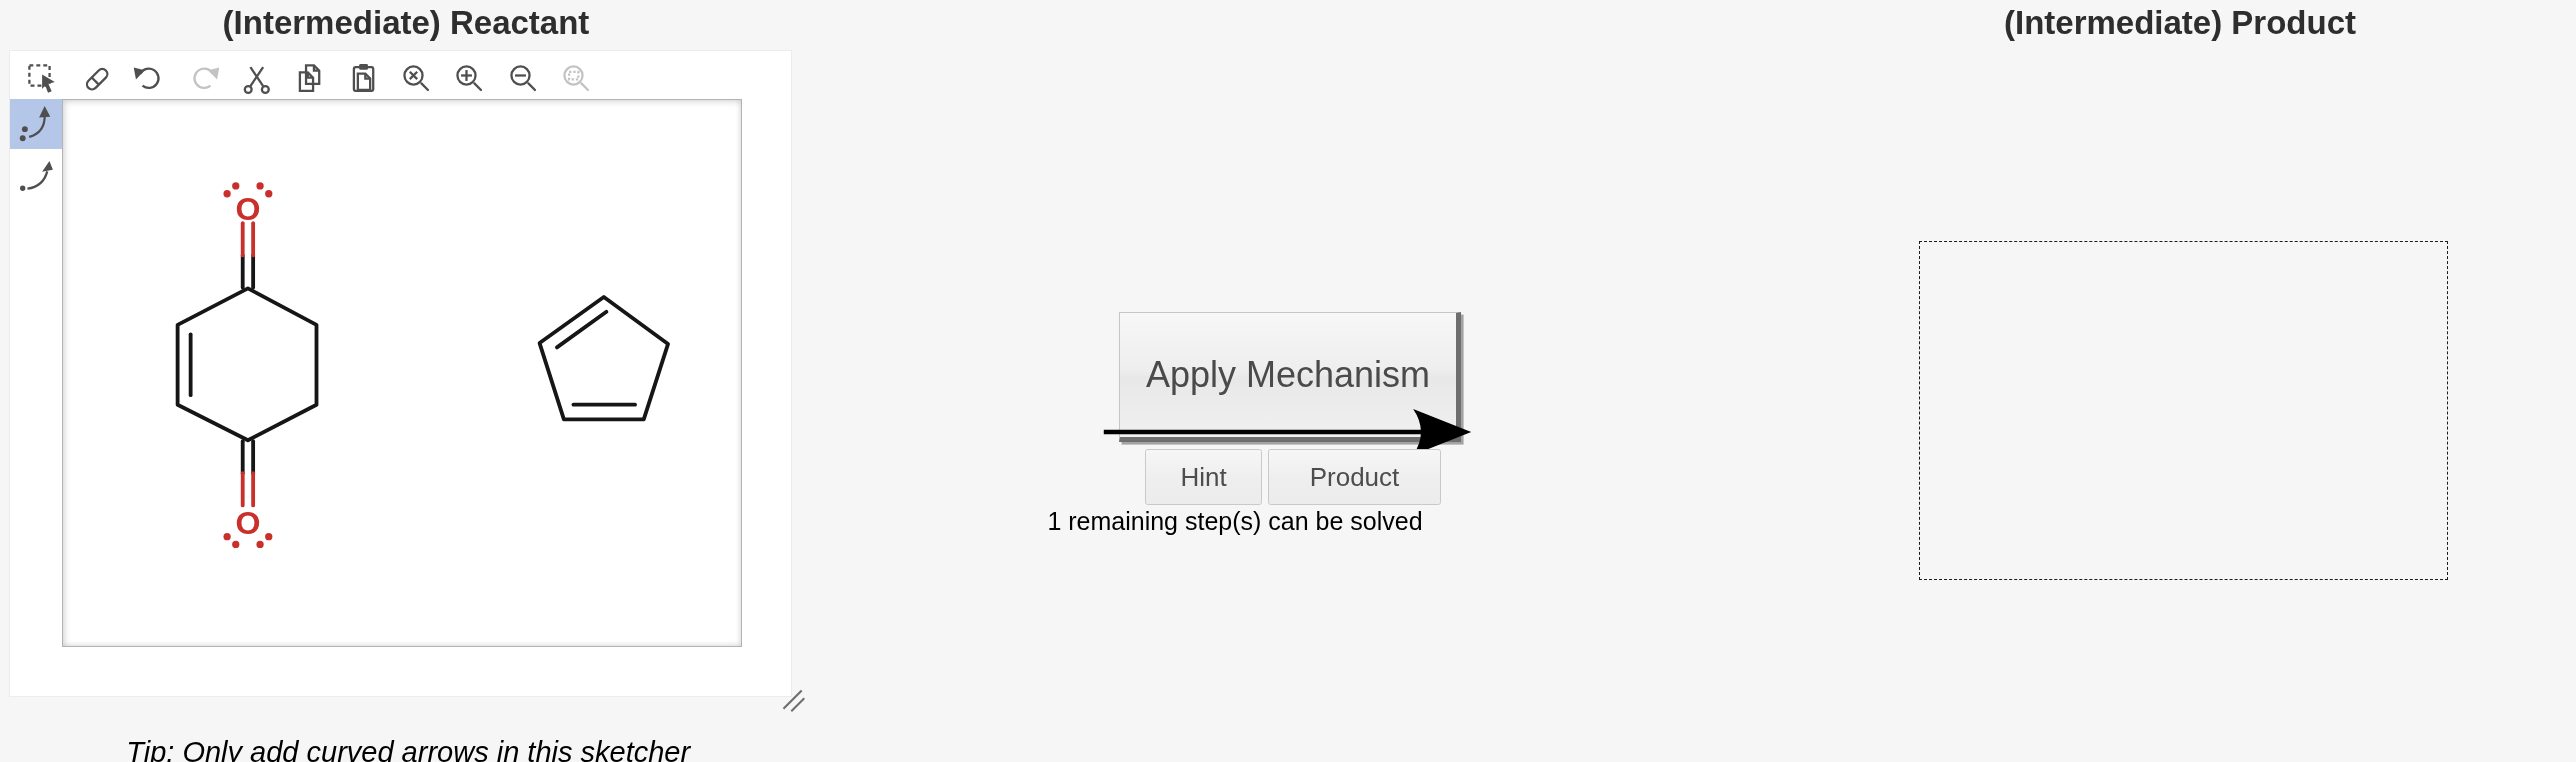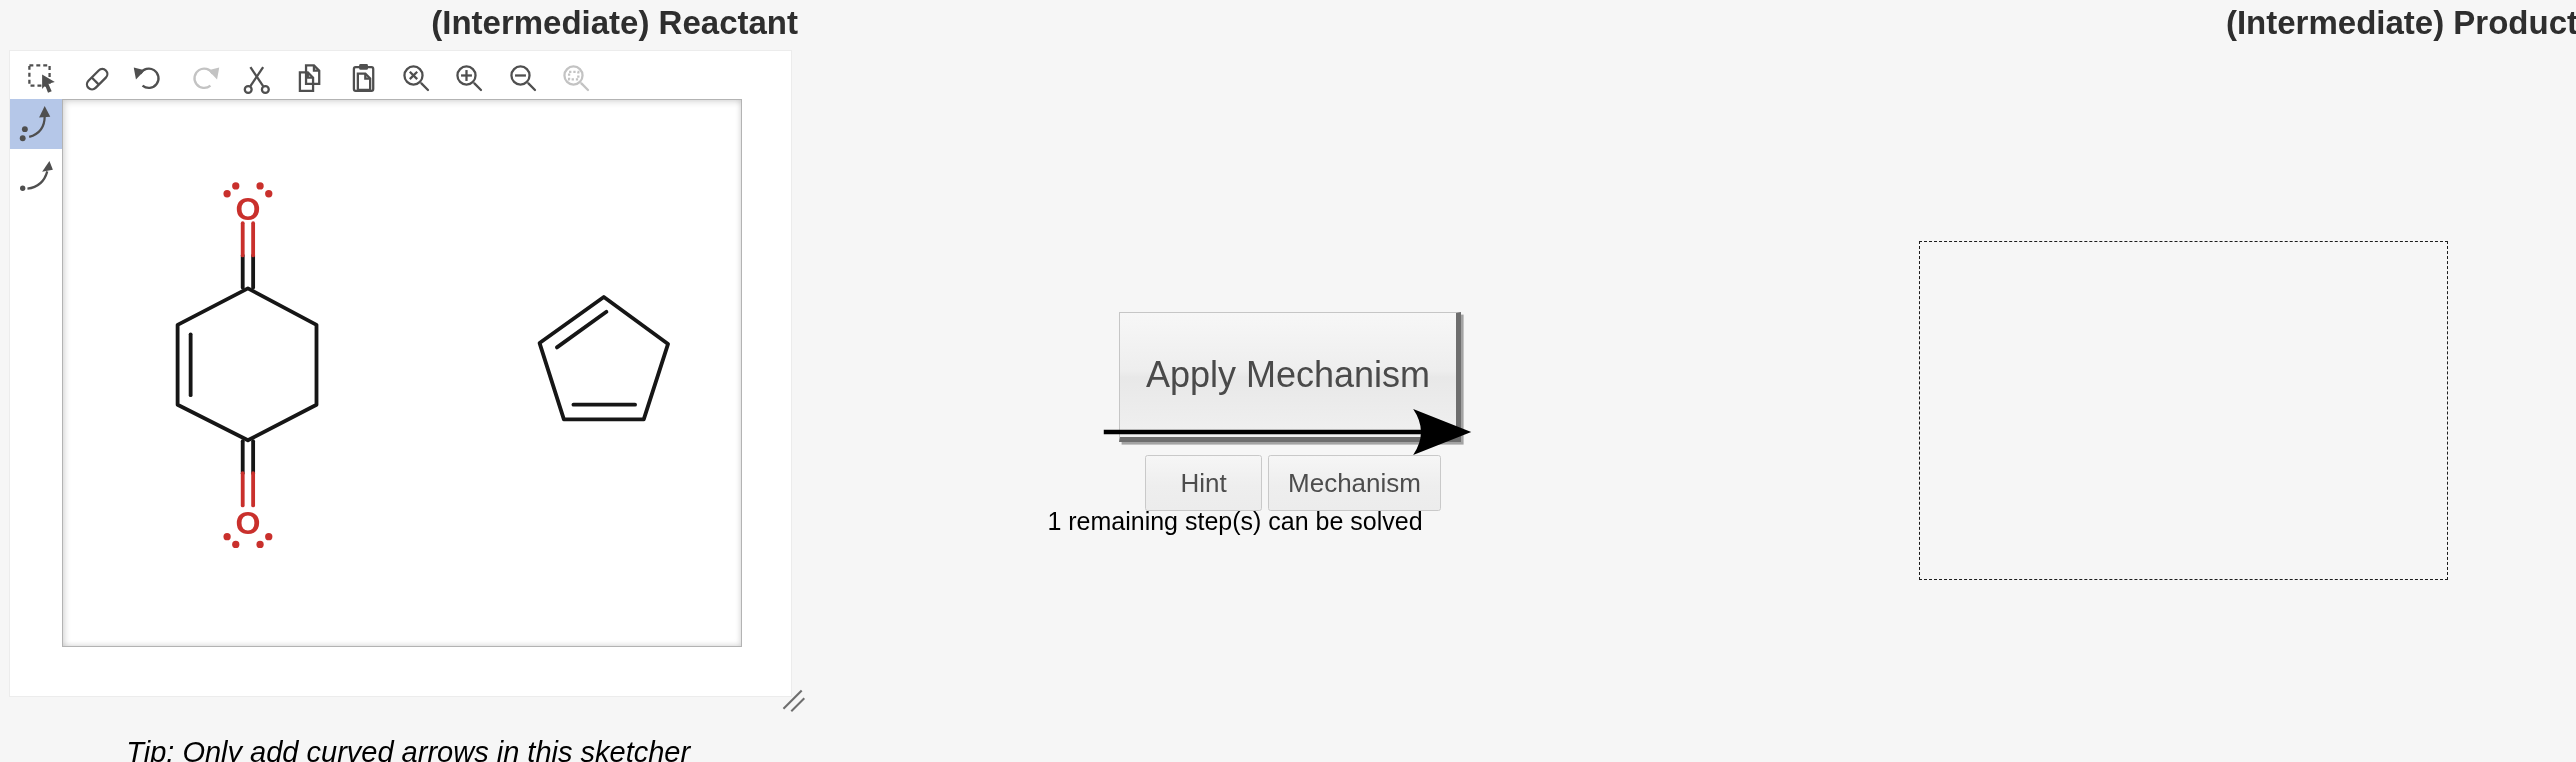--- a/index.html
+++ b/index.html
@@ -3,21 +3,21 @@
 <meta charset="utf-8">
 <style>
   html,body{margin:0;padding:0;}
   body{
     width:2576px;height:763px;position:relative;overflow:hidden;
     background:#f6f6f6;
     font-family:"Liberation Sans", sans-serif;
   }
   
   .panel-title{
-    position:absolute;top:3.5px;text-align:right;
+    position:absolute;top:3.5px;text-align:center;
     font-size:33px;font-weight:700;color:#2e2e2e;letter-spacing:0;
   }
   #reactant-title-wrap{left:14px;width:784px;}
   #product-title-wrap{left:1782px;width:796px;}
   
   #sketcher{
     position:absolute;left:8.7px;top:50px;width:783px;height:647px;
     background:#ffffff;border:0.9px solid #ececec;box-sizing:border-box;
   }
   .toolbar{position:absolute;left:15.6px;top:9.6px;display:flex;gap:17.4px;}
@@ -45,21 +45,21 @@
     box-shadow:2.6px 2.6px 0 #a3a3a3;
     font-family:"Liberation Sans",sans-serif;font-size:36px;color:#4a4a4a;
     cursor:pointer;box-sizing:border-box;margin-top:30px;
   }
   #rxn-arrow{position:absolute;left:1098px;top:406px;}
   .small-btn{
     position:absolute;top:449px;height:56px;
     background:linear-gradient(180deg,#f6f6f6 0%,#eeeeee 55%,#ececec 100%);
     border:0.9px solid #c9c9c9;border-radius:2.6px;
     font-family:"Liberation Sans",sans-serif;font-size:26px;color:#4d4d4d;
-    cursor:pointer;box-sizing:border-box;margin-top:6px;
+    cursor:pointer;box-sizing:border-box;
   }
   #hint-btn{left:1145px;width:117px;}
   #solution-btn{left:1268px;width:173px;}
   #status-text{
     position:absolute;left:1018px;top:507px;width:434px;text-align:center;
     font-size:25px;color:#000;white-space:nowrap;
   }
   
   #product-box{
     position:absolute;left:1919px;top:241px;width:529px;height:339px;
@@ -230,19 +230,19 @@
 <div id="tip-wrap">Tip: Only add curved arrows in this sketcher</div>
 
 <button id="apply-btn">Apply Mechanism</button>
 
 <svg id="rxn-arrow" width="379" height="52" viewBox="0 0 436 60">
   <line x1="6" y1="30" x2="372" y2="30" stroke="#000" stroke-width="5"></line>
   <path d="M430 30 L363 3.5 Q381 30 363 56.5 Z" fill="#000"></path>
 </svg>
 
 <button id="hint-btn" class="small-btn">Hint</button>
-<button id="solution-btn" class="small-btn">Mechanism</button>
+<button id="solution-btn" class="small-btn">Product</button>
 
 <div id="status-text">1 remaining step(s) can be solved</div>
 
 <div class="panel-title" id="product-title-wrap">(Intermediate) Product</div>
 <div id="product-box"></div>
 
 
 </body></html>

